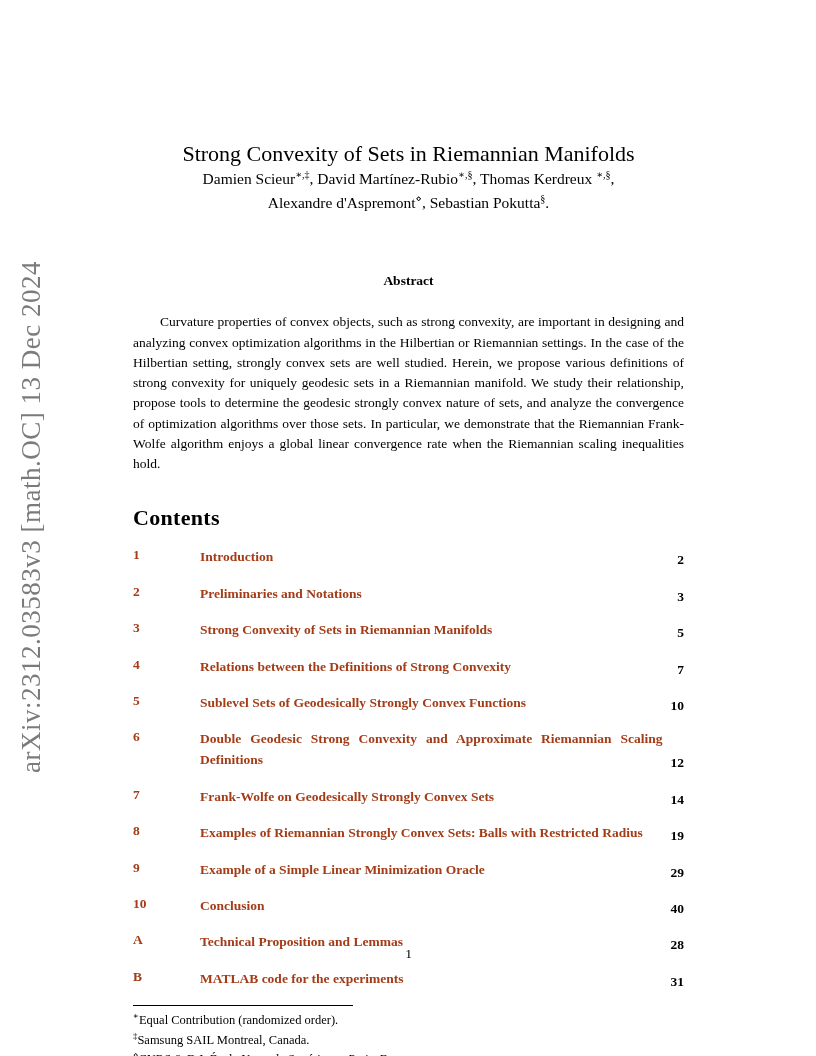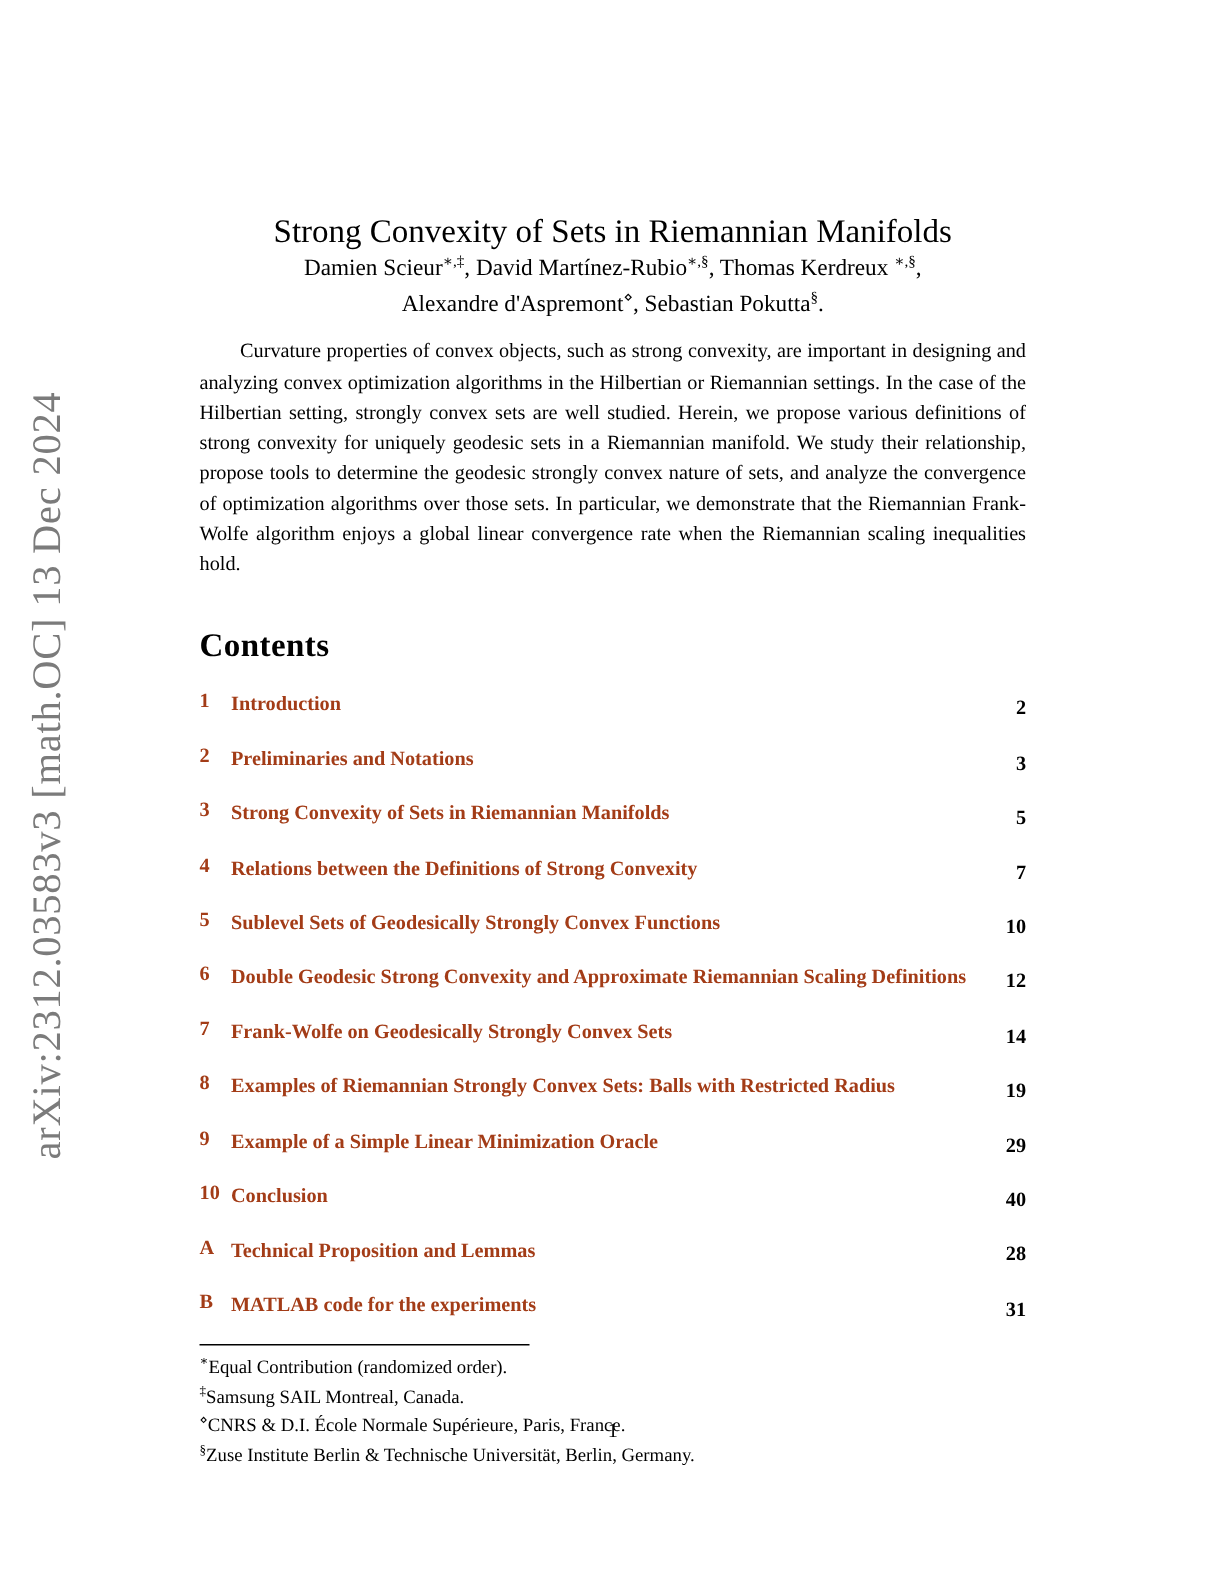--- a/index.html
+++ b/index.html
@@ -41,21 +41,21 @@
     line-height:1.55;
   }
   .authors sup { font-size:0.65em; }
   .abstract-heading {
     margin-top:58px;
     text-align:center;
     font-weight:bold;
     font-size:13.5px;
   }
   .abstract-text {
-    margin-top:9px;
+    margin-top:23px;
     font-size:13.5px;
     line-height:1.5;
     text-align:justify;
     text-indent:27px;
   }
   .contents-heading {
     margin-top:31px;
     font-size:22px;
     font-weight:bold;
     letter-spacing:0.3px;
@@ -74,20 +74,21 @@
   .toc-num {
     flex:0 0 21px;
     color:#a33c17;
   }
   .toc-title {
     flex:1 1 auto;
     color:#a33c17;
     text-align:justify;
     padding-right:8px;
     line-height:1.55;
+    margin-left:46px;
   }
   .toc-page {
     flex:0 0 auto;
     margin-left:auto;
     align-self:flex-end;
     color:#000;
     text-align:right;
   }
   .footnote-rule {
     margin-top:4px;
@@ -117,20 +118,21 @@
 
   <div class="main">
 
     <h1 class="title">Strong Convexity of Sets in Riemannian Manifolds</h1>
 
     <div class="authors">
         <div>Damien Scieur<sup>∗,‡</sup>, David Martínez-Rubio<sup>∗,§</sup>, Thomas Kerdreux <sup>∗,§</sup>,</div>
         <div>Alexandre d'Aspremont<sup>⋄</sup>, Sebastian Pokutta<sup>§</sup>.</div>
       </div>
 
+    <div class="abstract-heading">Abstract</div>
 
     <p class="abstract-text">Curvature properties of convex objects, such as strong convexity, are important in designing and analyzing convex optimization algorithms in the Hilbertian or Riemannian settings. In the case of the Hilbertian setting, strongly convex sets are well studied. Herein, we propose various definitions of strong convexity for uniquely geodesic sets in a Riemannian manifold. We study their relationship, propose tools to determine the geodesic strongly convex nature of sets, and analyze the convergence of optimization algorithms over those sets. In particular, we demonstrate that the Riemannian Frank-Wolfe algorithm enjoys a global linear convergence rate when the Riemannian scaling inequalities hold.</p>
 
     <h2 class="contents-heading">Contents</h2>
 
     <div class="toc">
         <div class="toc-row">
           <span class="toc-num">1</span>
           <span class="toc-title">Introduction</span>
           <span class="toc-page">2</span>

